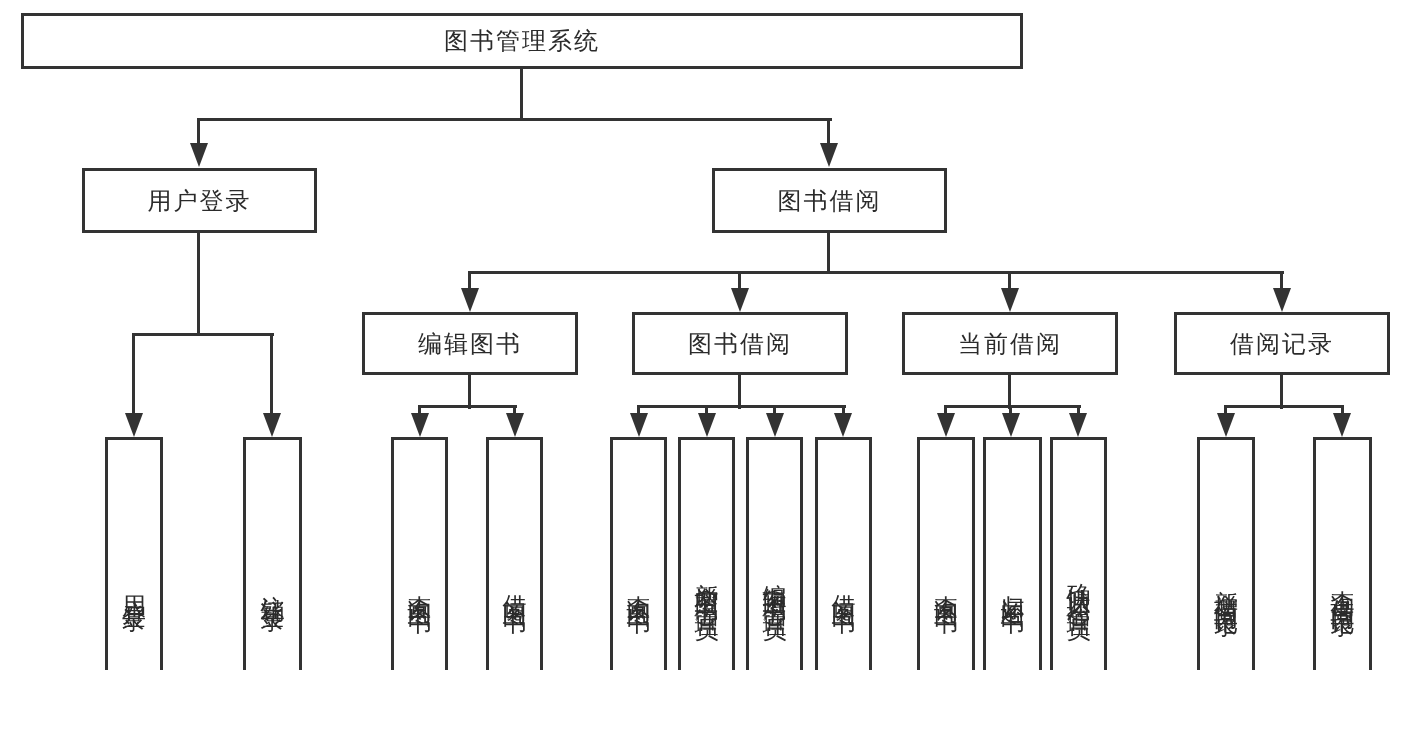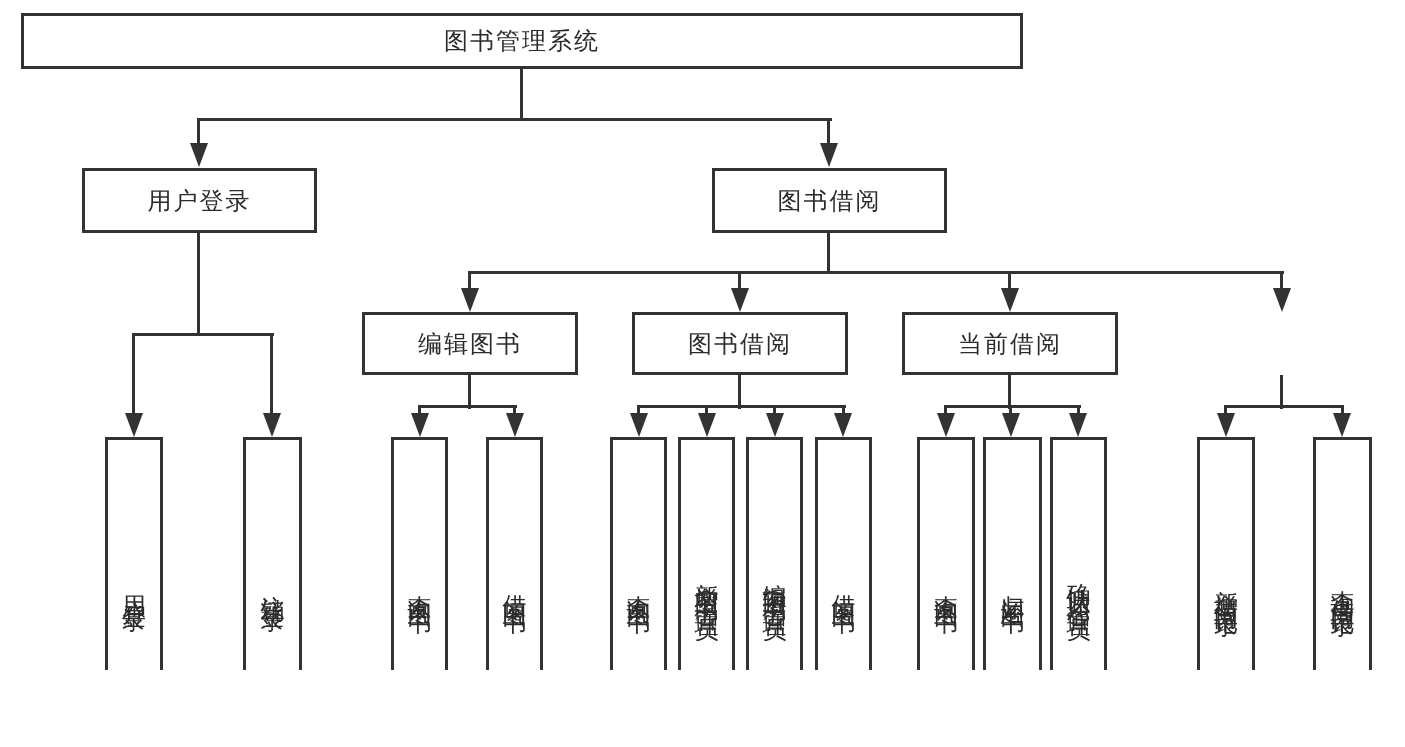--- a/index.html
+++ b/index.html
@@ -142,20 +142,23 @@
 
   <div class="box hbox" style="left:362px; top:312px; width:216px; height:63px;">
     <span>编辑图书</span>
   </div>
   <div class="box hbox" style="left:902px; top:312px; width:216px; height:63px;">
     <span>当前借阅</span>
   </div>
   <div class="box hbox" style="left:632px; top:312px; width:216px; height:63px;">
     <span>图书借阅</span>
   </div>
+  <div class="box hbox" style="left:1174px; top:312px; width:216px; height:63px;">
+    <span>借阅记录</span>
+  </div>
 
   <div class="box leaf" style="left:105px; top:437px; width:58px; height:298px;">
     <span>用户登录</span>
   </div>
   <div class="box leaf" style="left:243px; top:437px; width:59px; height:298px;">
     <span>注销登录</span>
   </div>
 
   <div class="box leaf" style="left:391px; top:437px; width:57px; height:298px;">
     <span>查询图书</span>

